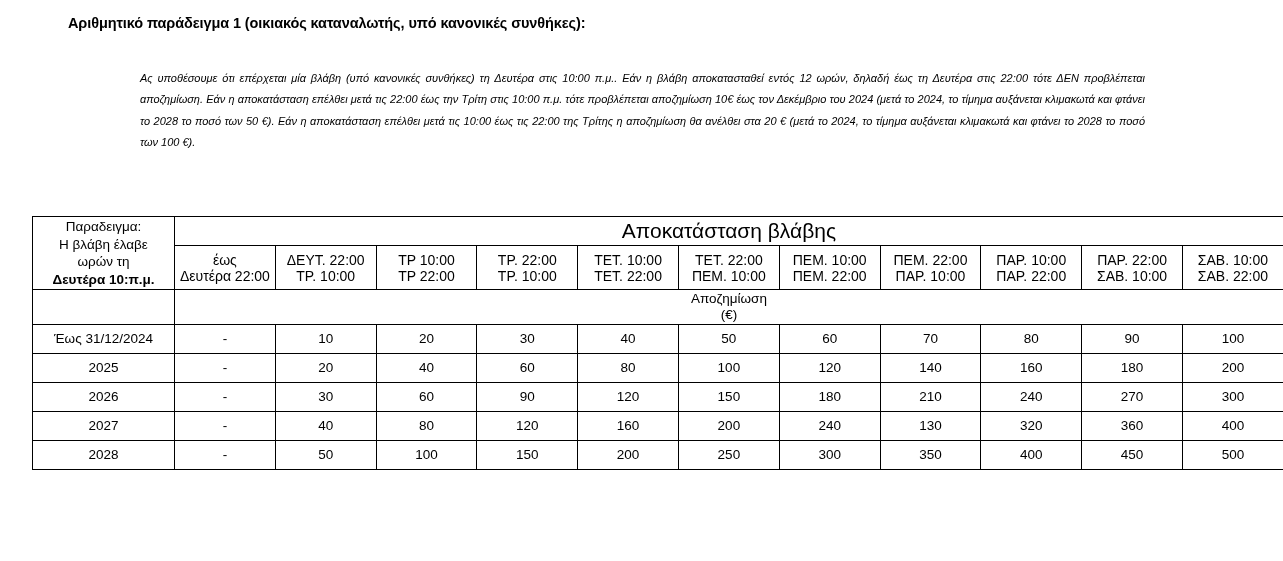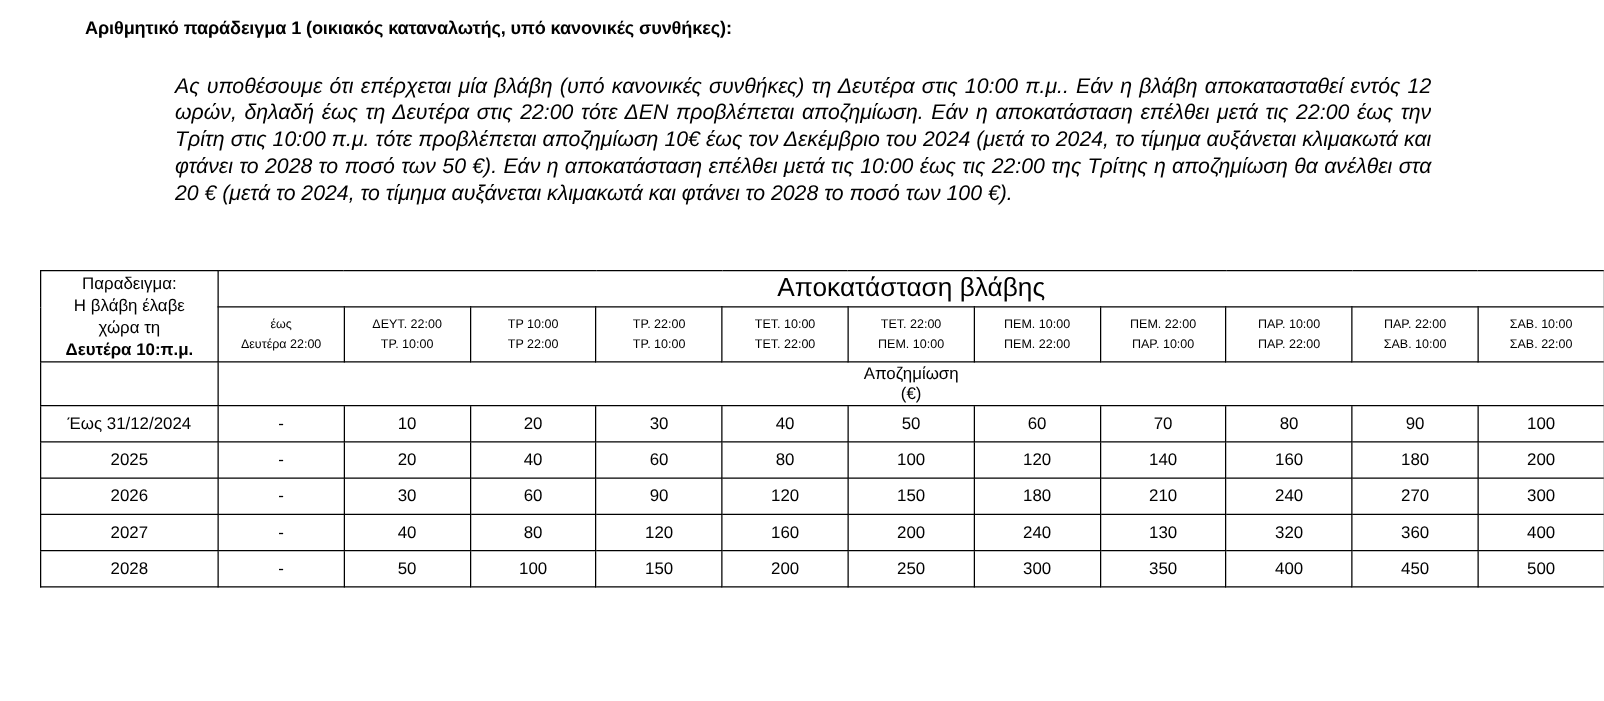--- a/index.html
+++ b/index.html
@@ -33,23 +33,23 @@
     font-size: 14.5px;
     font-weight: bold;
     line-height: 18px;
     letter-spacing: -0.1px;
   }
 
   
   .doc-paragraph {
     position: absolute;
     left: 140px;
-    top: 58px;
+    top: 68px;
     width: 1005px;
-    font-size: 17px;
+    font-size: 11px;
     font-style: italic;
     line-height: 21.4px;
     text-align: justify;
     text-justify: inter-word;
     letter-spacing: 0px;
   }
 
   
   .table-wrap {
     position: absolute;
@@ -90,21 +90,21 @@
   .cell-title {
     font-size: 21px;
     line-height: 26px;
     font-weight: normal;
     letter-spacing: 0px;
   }
 
   .row-colheads td {
     height: 44px;
     line-height: 16px;
-    font-size: 10px;
+    font-size: 14px;
   }
 
   .cell-compensation {
     line-height: 16px;
     font-size: 13.5px;
     padding-top: 2px;
     padding-bottom: 2px;
   }
 
   .row-data td {
@@ -141,21 +141,21 @@
           <col class="c-data">
         <col class="c-data">
           <col class="c-data">
           <col class="c-data">
       </colgroup>
       <tbody>
         <tr class="row-title">
           <td class="cell-example" rowspan="2">
             <div>Παραδειγμα:</div>
             <div>Η βλάβη έλαβε</div>
-            <div>χώρα τη</div>
+            <div>ωρών τη</div>
             <div class="strong">Δευτέρα 10:π.μ.</div>
           </td>
           <td class="cell-title" colspan="11">Αποκατάσταση βλάβης</td>
         </tr>
 
         <tr class="row-colheads">
           <td>
             <div>έως</div>
             <div class="nowrap">Δευτέρα 22:00</div>
           </td>

